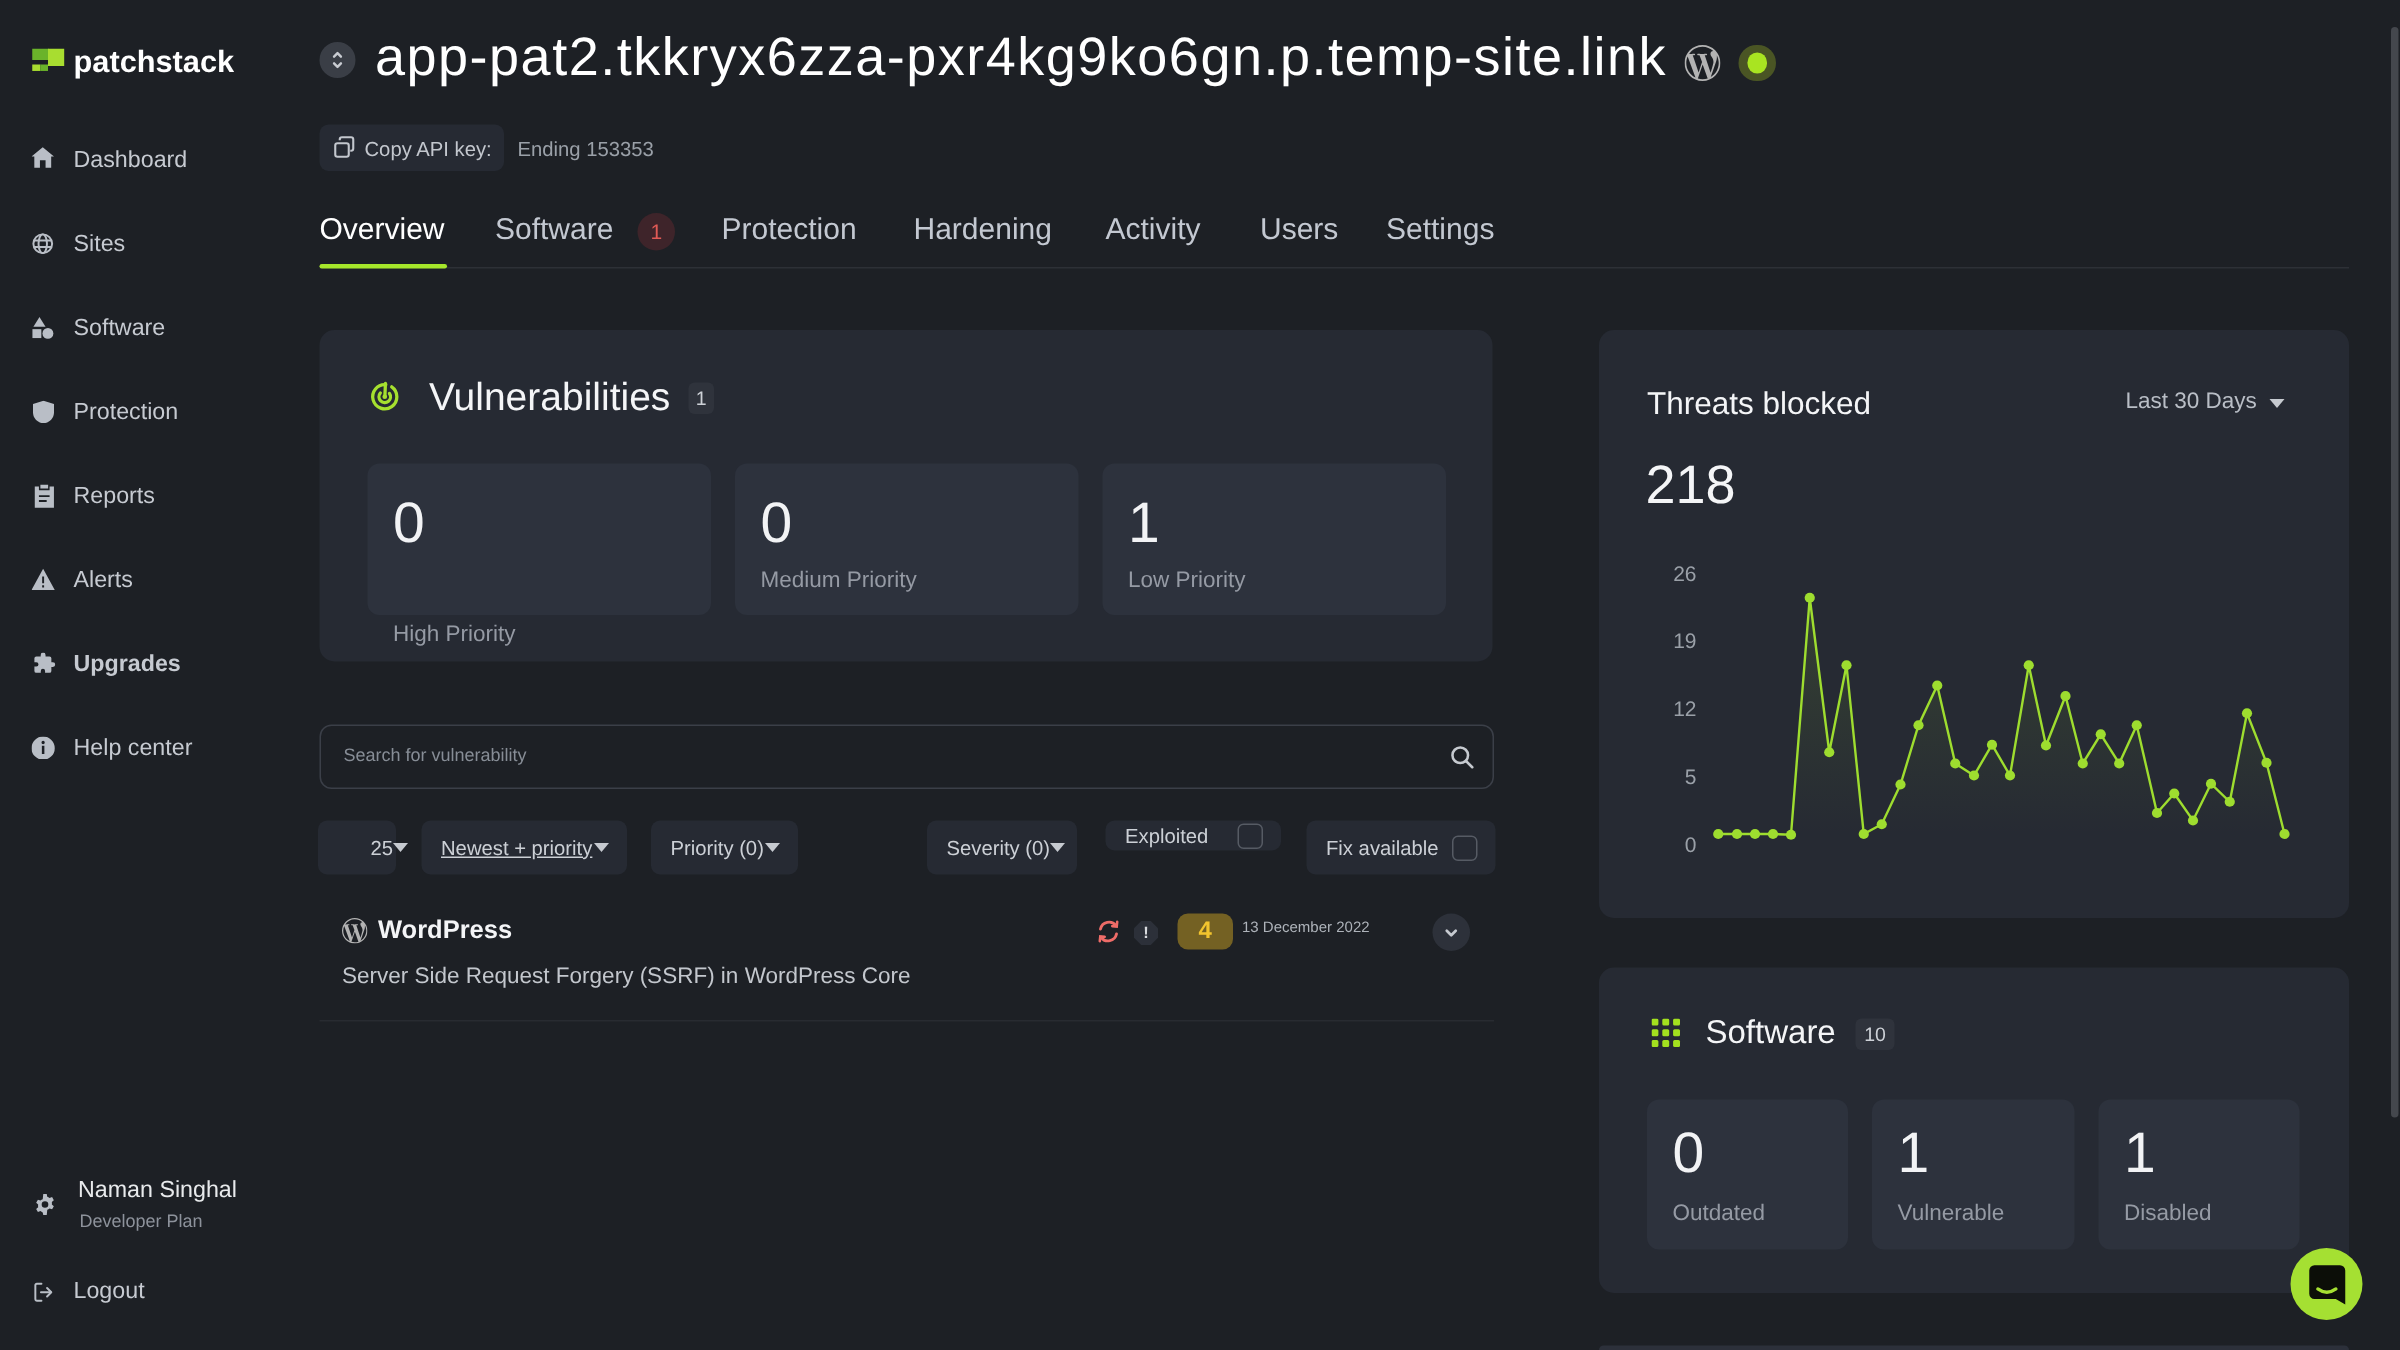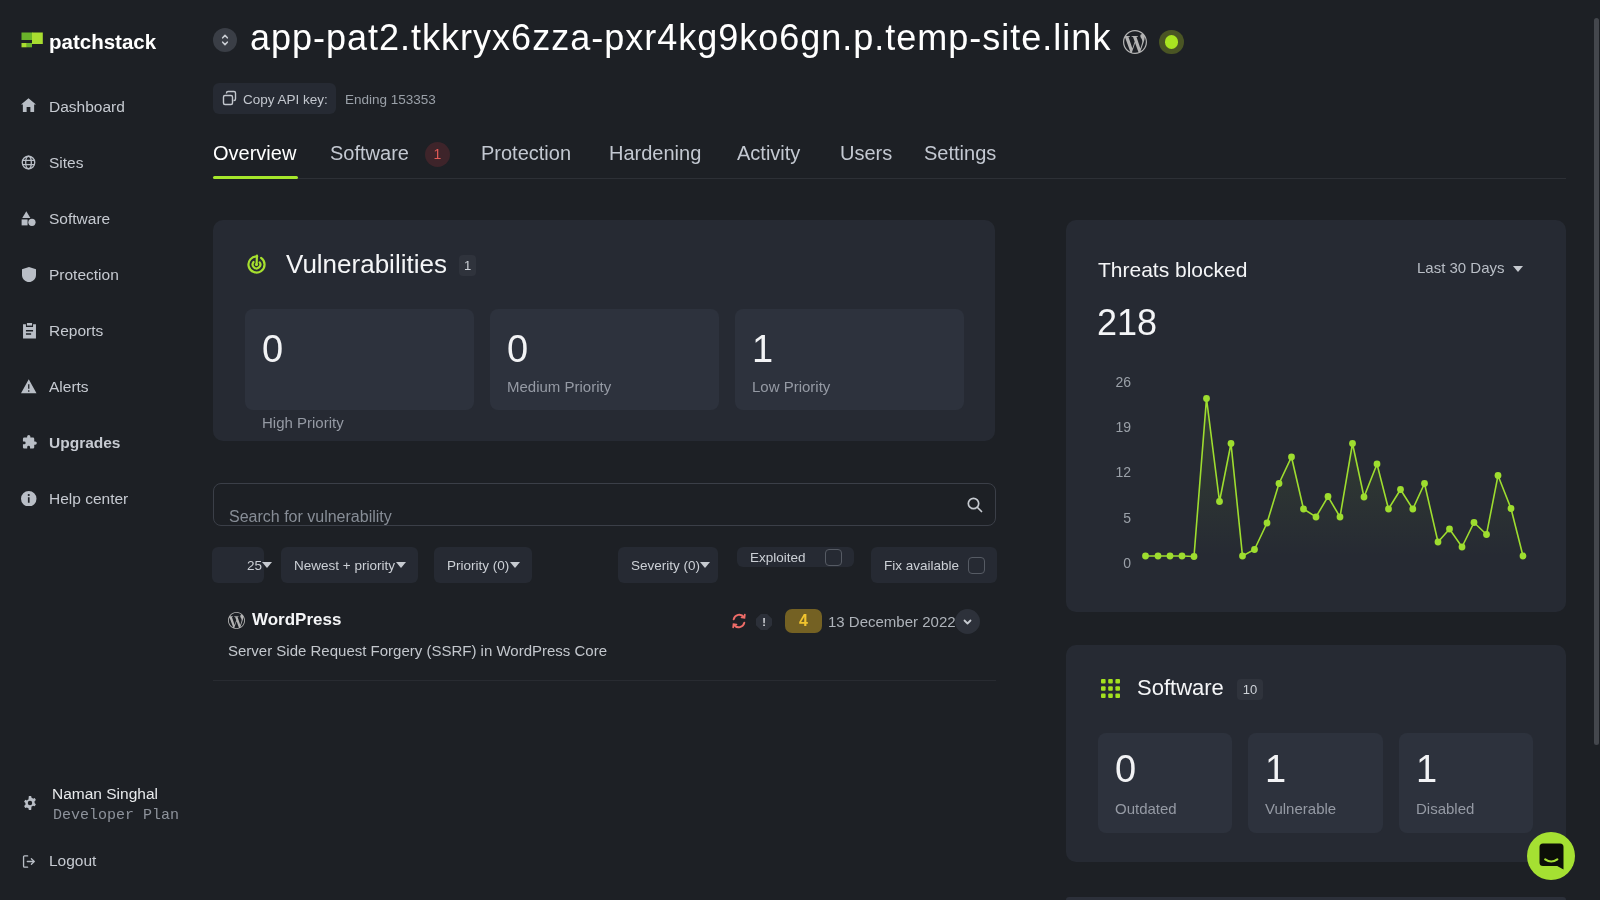--- a/index.html
+++ b/index.html
@@ -32,21 +32,21 @@
 <div class="navtext" style="top:98px;">Dashboard</div>
 <div class="navtext" style="top:154px;">Sites</div>
 <div class="navtext" style="top:210px;">Software</div>
 <div class="navtext" style="top:266px;">Protection</div>
 <div class="navtext" style="top:322px;">Reports</div>
 <div class="navtext" style="top:378px;">Alerts</div>
 <div class="navtext" style="top:434px;font-weight:bold;">Upgrades</div>
 <div class="navtext" style="top:490px;">Help center</div>
 
 <div class="abs" style="left:52px; top:785px; color:#e8eaec; font-size:15.5px;">Naman Singhal</div>
-<div class="abs" style="left:53px; top:807px; color:#8d929b; font-size:15px;font-family:Liberation Mono, monospace;">Developer Plan</div>
+<div class="abs" style="left:53px; top:807px; color:#8d929b; font-size:12px;">Developer Plan</div>
 <div class="navtext" style="top:852px;">Logout</div>
 
 <div class="abs" style="left:213px; top:28px; width:24px; height:24px; border-radius:50%; background:#3a3e46;">
   <svg width="24" height="24" viewBox="0 0 24 24" fill="none" stroke="#c9ccd2" stroke-width="1.6" stroke-linecap="round" stroke-linejoin="round">
     <path d="M9.7 9.8 L12 7.4 L14.3 9.8"></path>
     <path d="M9.7 14.2 L12 16.6 L14.3 14.2"></path>
   </svg>
 </div>
 <div class="abs" style="left:250px; top:19px; color:#fff; font-size:36px; line-height:38px; letter-spacing:1px;">app-pat2.tkkryx6zza-pxr4kg9ko6gn.p.temp-site.link</div>
 
@@ -92,48 +92,48 @@
 <div class="statbox" style="left:490px; top:309px; width:229px; height:101px;"></div>
 <div class="statbox" style="left:735px; top:309px; width:229px; height:101px;"></div>
 <div class="statnum" style="left:262px; top:330px;">0</div>
 <div class="statnum" style="left:507px; top:330px;">0</div>
 <div class="statnum" style="left:752px; top:330px;">1</div>
 <div class="statlab" style="left:262px; top:378px;margin-top:36px;">High Priority</div>
 <div class="statlab" style="left:507px; top:378px;">Medium Priority</div>
 <div class="statlab" style="left:752px; top:378px;">Low Priority</div>
 
 <div class="abs" style="left:213px; top:483px; width:783px; height:43px; border:1px solid #3b3f48; border-radius:8px;"></div>
-<div class="abs" style="left:229px; top:508px; color:#878d96; font-size:16px;">Search for vulnerability</div>
+<div class="abs" style="left:229px; top:496px; color:#878d96; font-size:12px;">Search for vulnerability</div>
 <svg class="abs" style="left:966px; top:496px;" width="18" height="18" viewBox="0 0 18 18" fill="none" stroke="#c6cad0" stroke-width="1.7" stroke-linecap="round">
   <circle cx="7.5" cy="7.5" r="5.2"></circle>
   <path d="M11.5 11.5 L15.5 15.5"></path>
 </svg>
 
 <div class="chip" style="left:212px; top:547px; width:52px; height:36px;padding-left:35px;">25<span class="caret"></span></div>
-<div class="chip" style="left:281px; top:547px; width:137px; height:36px;">Newest + priority<span class="caret"></span></div>
+<div class="chip" style="left:281px; top:547px; width:137px; height:36px;text-decoration:underline;">Newest + priority<span class="caret"></span></div>
 <div class="chip" style="left:434px; top:547px; width:98px; height:36px;">Priority (0)<span class="caret"></span></div>
 <div class="chip" style="left:618px; top:547px; width:100px; height:36px;">Severity (0)<span class="caret"></span></div>
 <div class="chip" style="left:737px; top:547px; width:117px; height:20px;">Exploited<span style="width:17px; height:17px; border:1.5px solid #565b64; border-radius:4px; display:inline-block;"></span></div>
 <div class="chip" style="left:871px; top:547px; width:126px; height:36px;">Fix available<span style="width:17px; height:17px; border:1.5px solid #565b64; border-radius:4px; display:inline-block;"></span></div>
 
 <svg class="abs" style="left:228px; top:612px;" width="17" height="17" viewBox="0 0 24 24">
   <g fill="#b3b3b3">
     <path d="M12,0C5.4,0,0,5.4,0,12s5.4,12,12,12s12-5.4,12-12S18.6,0,12,0z M1.2,12c0-1.6,0.3-3.1,0.9-4.4l5.2,14.1 C3.7,20,1.2,16.3,1.2,12z M12,22.8c-1.1,0-2.1-0.2-3.1-0.4l3.2-9.4l3.3,9.1c0,0.1,0,0.1,0.1,0.2C14.5,22.6,13.3,22.8,12,22.8z M13.5,6.9c0.6,0,1.2-0.1,1.2-0.1c0.6-0.1,0.5-0.9-0.1-0.9c0,0-1.7,0.1-2.9,0.1c-1.1,0-2.8-0.1-2.8-0.1C8.4,5.9,8.3,6.8,8.9,6.8 c0,0,0.5,0.1,1.1,0.1l1.7,4.5l-2.3,7L5.5,6.9C6.1,6.9,6.7,6.8,6.7,6.8c0.6-0.1,0.5-0.9-0.1-0.9c0,0-1.7,0.1-2.8,0.1 c-0.2,0-0.4,0-0.7,0C5,3.1,8.3,1.2,12,1.2c2.8,0,5.3,1.1,7.2,2.8c0,0-0.1,0-0.1,0c-1.1,0-1.8,0.9-1.8,1.9c0,0.9,0.5,1.6,1.1,2.5 c0.4,0.7,0.9,1.6,0.9,3c0,0.9-0.4,2-0.8,3.5l-1.1,3.6L13.5,6.9z M17.5,21.3l3.3-9.5c0.6-1.5,0.8-2.8,0.8-3.9c0-0.4,0-0.8-0.1-1.1 c0.8,1.5,1.3,3.3,1.3,5.2C22.8,16,20.7,19.5,17.5,21.3z"></path>
   </g>
 </svg>
 <div class="abs" style="left:252px; top:610px; color:#f4f5f7; font-size:17px; font-weight:bold;">WordPress</div>
 <svg class="abs" style="left:731px; top:613px;" width="16" height="16" viewBox="0 0 24 24" fill="none" stroke="#ee6c68" stroke-width="2.9" stroke-linecap="round">
   <path d="M4 9.5 A 8.7 8.7 0 0 1 19.5 6.2"></path>
   <path d="M20 14.5 A 8.7 8.7 0 0 1 4.5 17.8"></path>
   <path d="M15.8 6.6 L20.2 7.1 L20.7 2.4" stroke-width="2.6"></path>
   <path d="M8.2 17.4 L3.8 16.9 L3.3 21.6" stroke-width="2.6"></path>
 </svg>
 <div class="abs" style="left:756px; top:614px; width:16px; height:16px; clip-path:polygon(30% 0,70% 0,100% 30%,100% 70%,70% 100%,30% 100%,0 70%,0 30%); background:#2c3039; color:#d8dade; font-size:11px; font-weight:bold; text-align:center; line-height:16px;">!</div>
 <div class="abs" style="left:785px; top:609px; width:37px; height:24px; background:#746123; border-radius:7px; color:#f2c42e; font-size:16px; font-weight:bold; text-align:center; line-height:24px;">4</div>
-<div class="abs" style="left:828px; top:613px; color:#aeb3ba; font-size:15px;">13 December 2022</div>
+<div class="abs" style="left:828px; top:613px; color:#aeb3ba; font-size:10px;">13 December 2022</div>
 <div class="abs" style="left:955px; top:609px; width:25px; height:25px; border-radius:50%; background:#2d313a;">
   <svg width="25" height="25" viewBox="0 0 25 25" fill="none" stroke="#c6cad0" stroke-width="1.8" stroke-linecap="round" stroke-linejoin="round">
     <path d="M9.5 11.5 L12.5 14.5 L15.5 11.5"></path>
   </svg>
 </div>
 <div class="abs" style="left:228px; top:642px; color:#c3c7cd; font-size:15px;">Server Side Request Forgery (SSRF) in WordPress Core</div>
 <div class="abs" style="left:213px; top:680px; width:783px; height:1px; background:#282b31;"></div>
 
 <div class="card" style="left:1066px; top:220px; width:500px; height:392px;"></div>
 <div class="abs" style="left:1098px; top:258px; color:#f4f5f7; font-size:21px;">Threats blocked</div>

